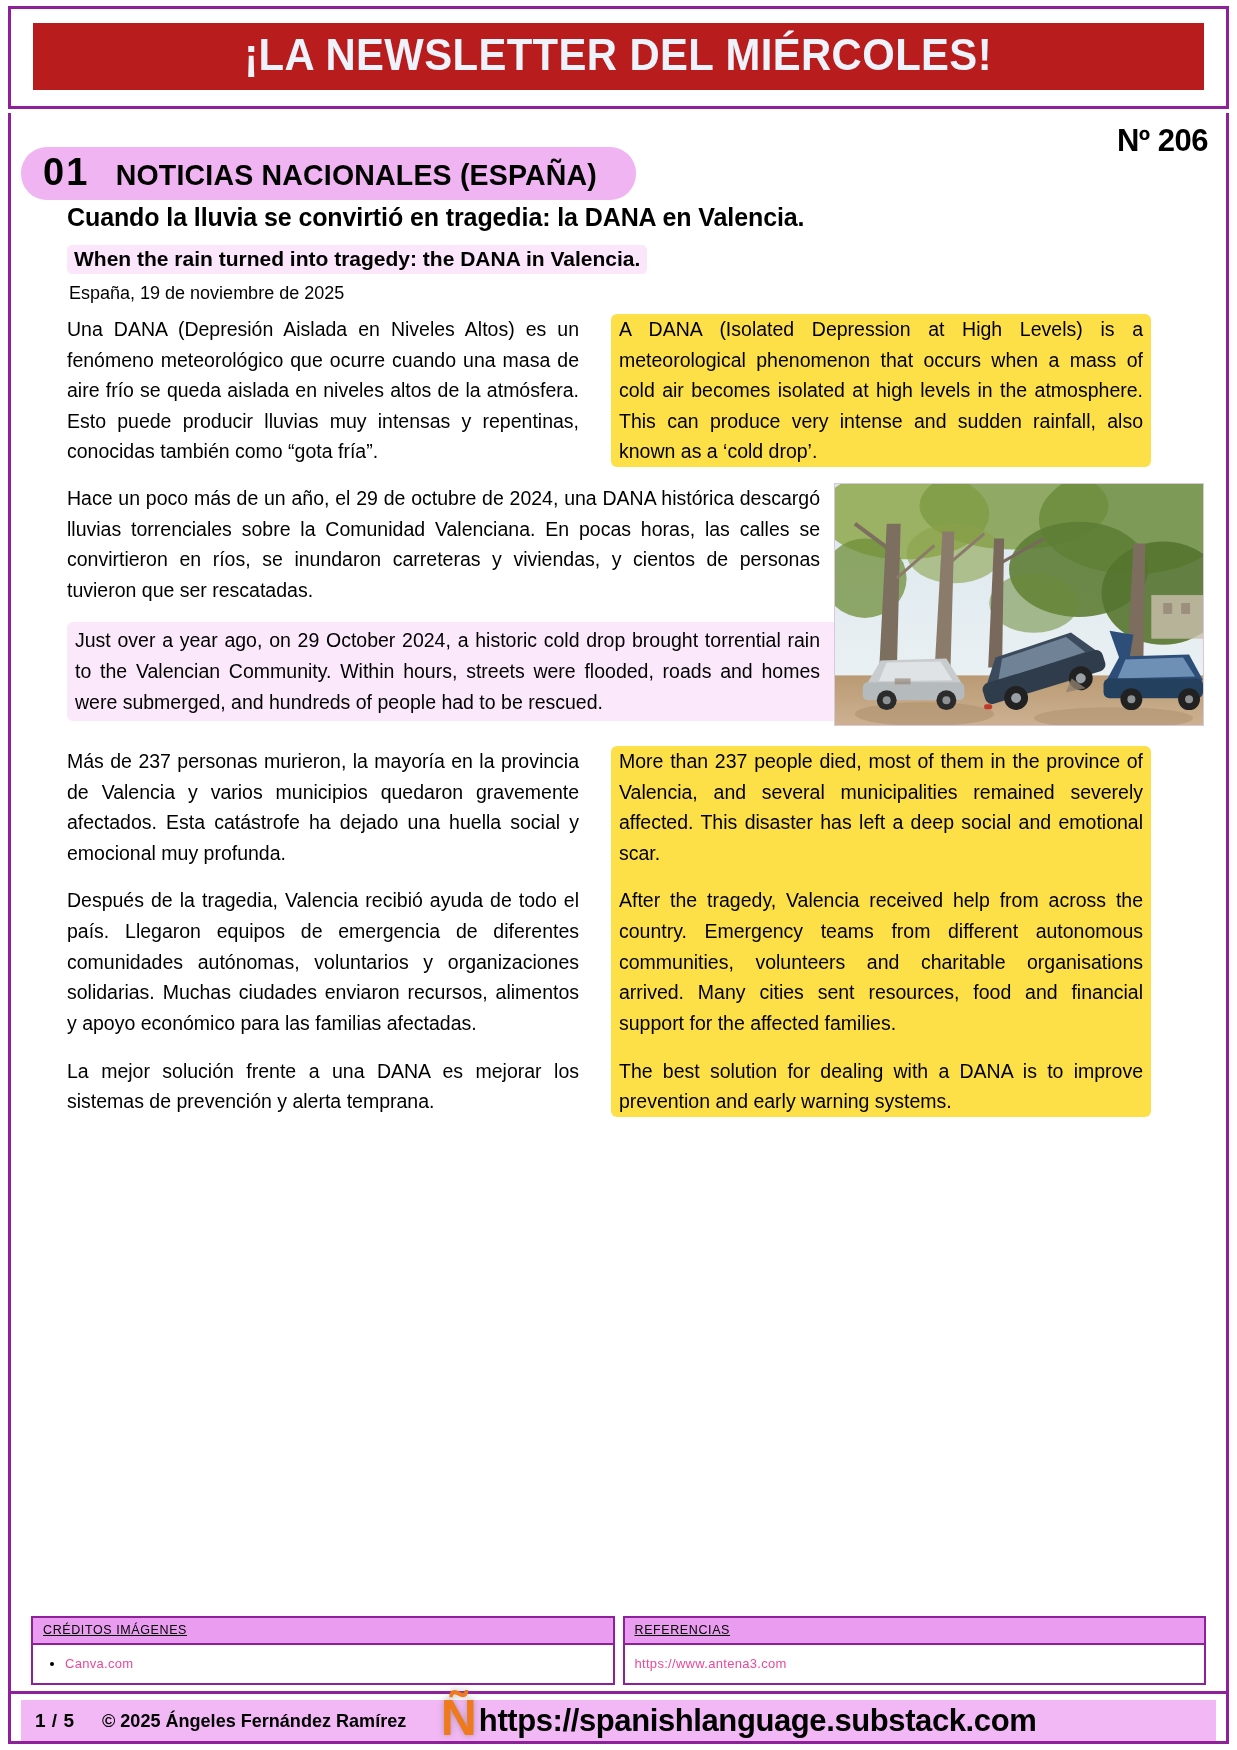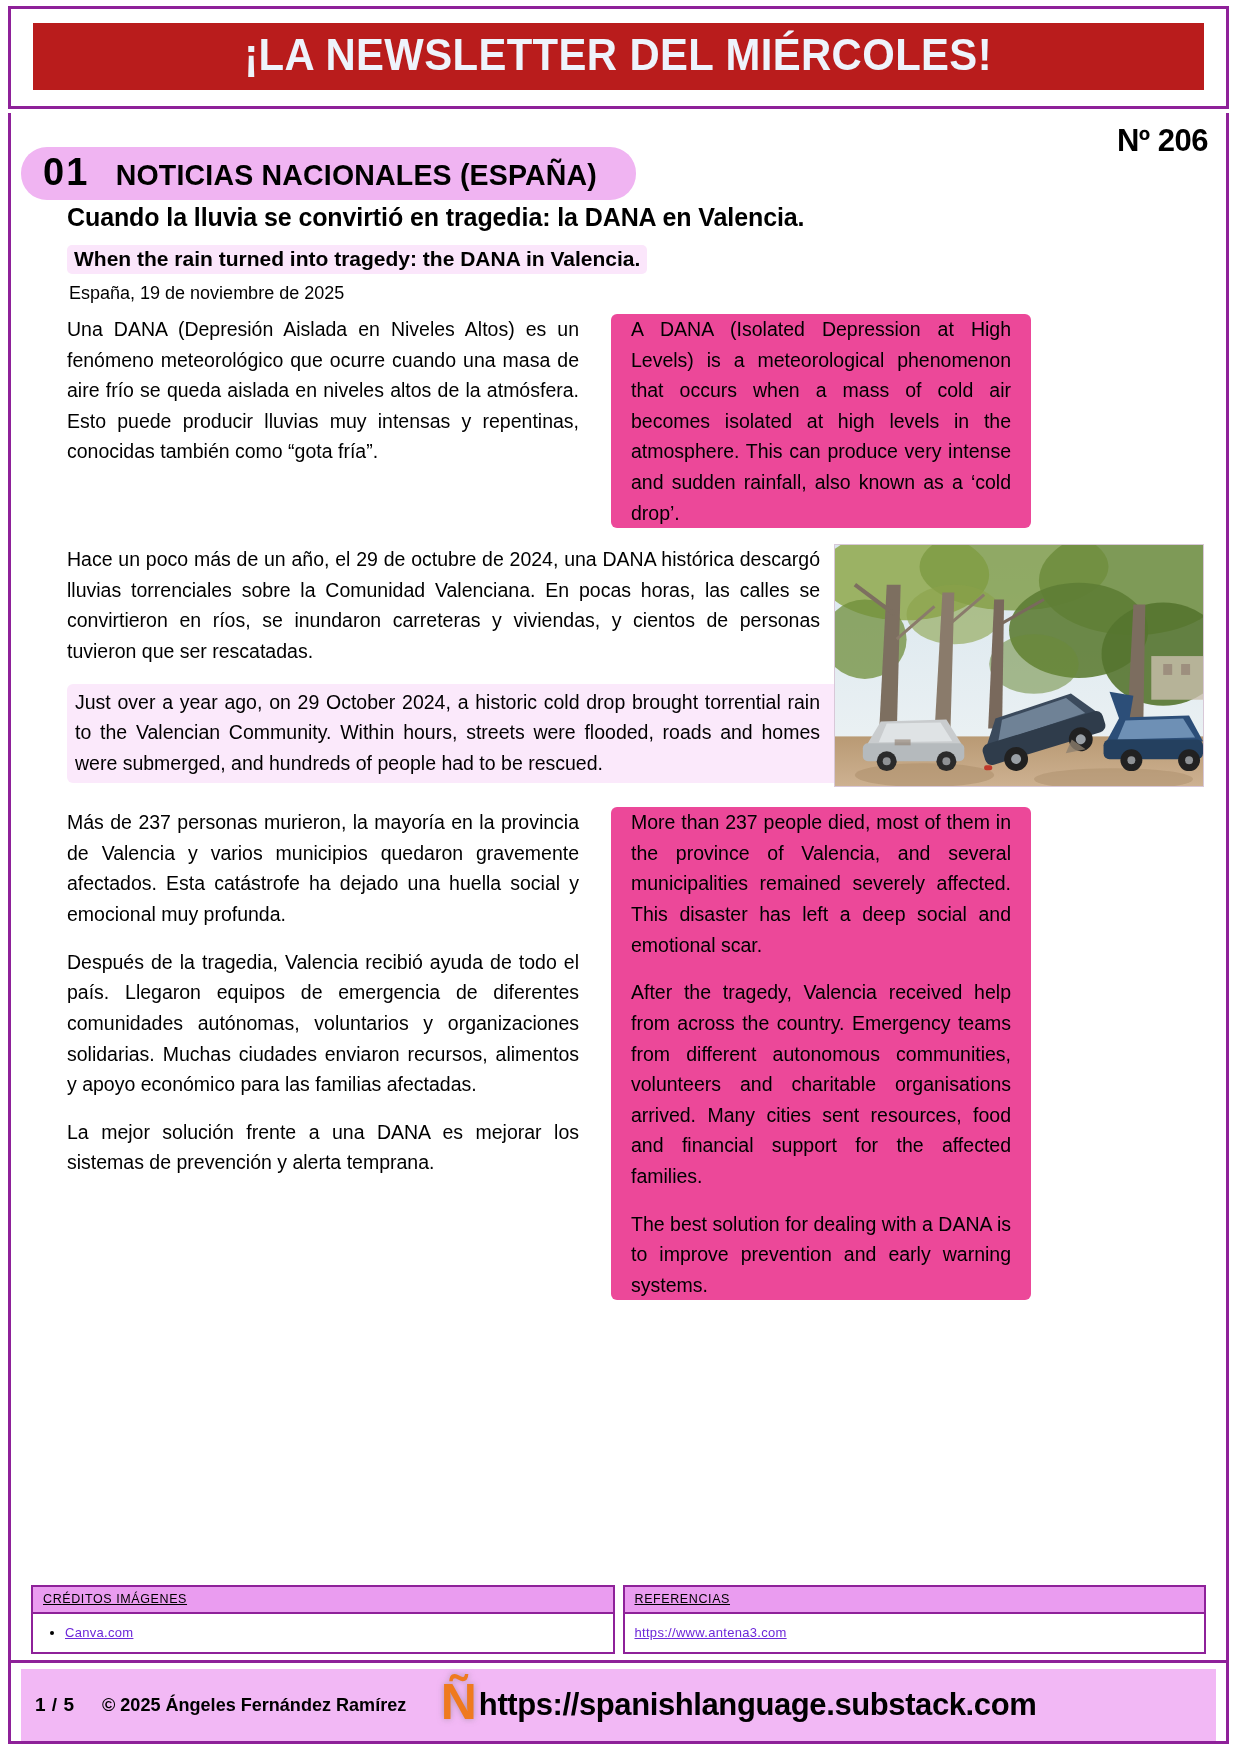--- a/index.html
+++ b/index.html
@@ -128,25 +128,25 @@
   .cols {
     display: flex;
     gap: 16px;
   }
   .col-es {
     width: 528px;
     padding-right: 16px;
     box-sizing: border-box;
   }
   .col-en {
-    width: 420px;
-    box-sizing: border-box;
-    background: #ec4899;
+    width: 540px;
+    box-sizing: border-box;
+    background: #fde047;
     border-radius: 6px;
-    padding: 0 20px;
+    padding: 0 8px;
   }
   p.para {
     margin: 0 0 17px 0;
     font-size: 19.5px;
     line-height: 1.57;
     text-align: justify;
     hyphens: none;
   }
   p.para.last { margin-bottom: 0; }
 
@@ -196,35 +196,34 @@
     border: 2px solid #8e2199;
     border-top: none;
     padding: 11px 8px 12px 10px;
     font-size: 13px;
     min-height: 36px;
     box-sizing: border-box;
   }
   .credits-body ul { margin: 0; padding-left: 22px; }
   .credits-body li { list-style: disc; }
   .link {
-    color: #6d28d9;
-    text-decoration: underline;
+    color: #ec4899;
     letter-spacing: 0.3px;
   }
 
   
   .footer-wrap {
     border-top: 3px solid #8e2199;
     margin: 6px -10px 0 -10px;
     padding: 6px 0 0 0;
   }
   .footer-bar {
     background: #f2b8f5;
     margin: 0 10px;
-    height: 72px;
+    height: 41px;
     display: flex;
     align-items: center;
     padding: 0 14px;
     box-sizing: border-box;
     position: relative;
   }
   .footer-page {
     font-size: 19px;
     font-weight: bold;
     letter-spacing: 0.5px;

